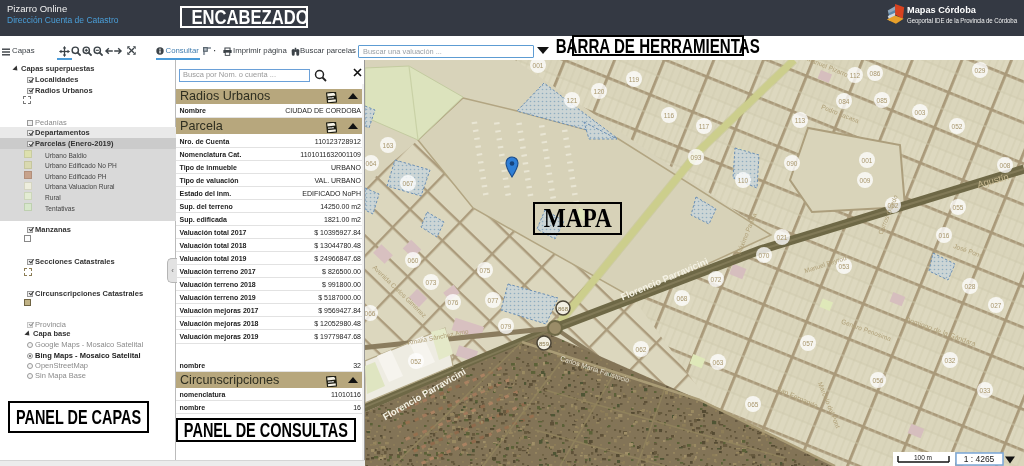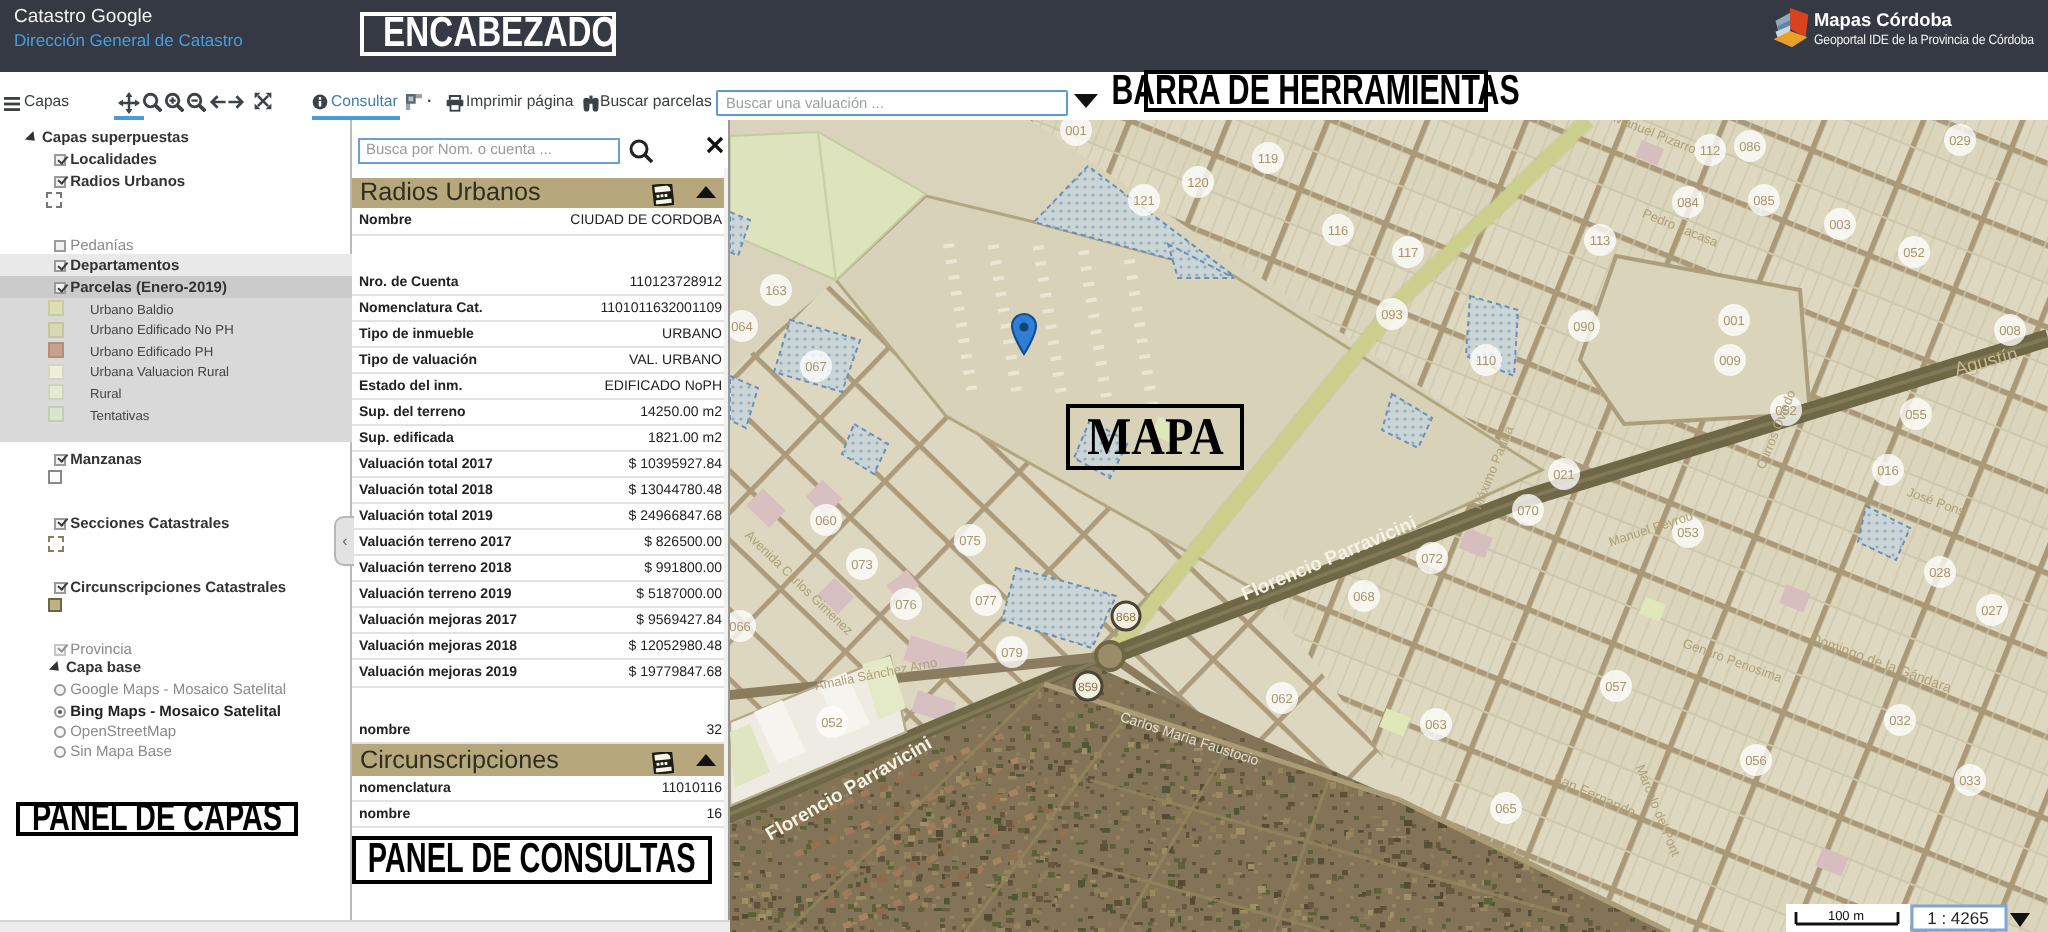--- a/index.html
+++ b/index.html
@@ -45,22 +45,22 @@
 
 #map { position:absolute; left:365px; top:60px; width:659px; height:406px; background:#d8d3ba; overflow:hidden; }
 
 .labelbox { position:absolute; border:2.5px solid #000; color:#000; font-weight:bold; z-index:50; white-space:nowrap;
   display:flex; align-items:center; justify-content:center; }
 .labelbox span { display:block; flex:0 0 auto; transform-origin:center; }
 </style>
 </head>
 <body>
 <div id="header">
-  <div id="h-title">Catastro Google</div>
-  <div id="h-sub">Dirección General de Catastro</div>
+  <div id="h-title">Pizarro Online</div>
+  <div id="h-sub">Dirección Cuenta de Catastro</div>
   <div id="encabezado">
       <span>ENCABEZADO</span>
     </div>
   <svg id="logo" style="position:absolute;left:885px;top:4px" width="21" height="22" viewBox="0 0 23 24">
     <polygon points="11,0 21,3.5 19.5,16 11,11.5" fill="#d8421f"></polygon>
     <polygon points="3,7 11,2.5 11,11.5 5,14.5" fill="#8fa8bd"></polygon>
     <polygon points="4,10 11,6.5 11,14 6,16.5" fill="#5b87a8"></polygon>
     <polygon points="3,13 11,9.5 11,16.5 5,18.5" fill="#ccd6e0"></polygon>
     <polygon points="2,17 11,12.5 20.5,16 12,21.5" fill="#e8a02a"></polygon>
   </svg>
@@ -201,20 +201,33 @@
           <rect x="4.2" y="5.2" width="1.4" height="1.4" fill="#fff"></rect>
           <rect x="6.2" y="5.2" width="1.4" height="1.4" fill="#fff"></rect>
         </g>
       </svg>
     <div class="qh-tri"></div>
   </div>
   <div class="qrow" style="top:44px; height:14px;">
       <span class="lab">Nombre</span>
       <span class="val">CIUDAD DE CORDOBA</span>
     </div>
+  <div class="qhead" style="top:58px; height:16px; line-height:16px;">Parcela
+    <svg class="qh-ic" style="top:3.5px" width="11" height="11" viewBox="0 0 11 11">
+        <g transform="rotate(-6 5 5)">
+          <rect x="1" y="0.5" width="9" height="10" fill="#f7f4e8" stroke="#1d1d12" stroke-width="1.2"></rect>
+          <polygon points="7.5,0.5 10,0.5 10,3" fill="#1d1d12"></polygon>
+          <rect x="1" y="4" width="9" height="3.8" fill="#1d1d12"></rect>
+          <rect x="2.2" y="5.2" width="1.4" height="1.4" fill="#fff"></rect>
+          <rect x="4.2" y="5.2" width="1.4" height="1.4" fill="#fff"></rect>
+          <rect x="6.2" y="5.2" width="1.4" height="1.4" fill="#fff"></rect>
+        </g>
+      </svg>
+    <div class="qh-tri" style="top:5px"></div>
+  </div>
   <div class="qrow" style="top:75px; height:13px;">
       <span class="lab">Nro. de Cuenta</span>
       <span class="val">110123728912</span>
     </div>
   <div class="qrow" style="top:88px; height:13px;">
       <span class="lab">Nomenclatura Cat.</span>
       <span class="val">1101011632001109</span>
     </div>
   <div class="qrow" style="top:101px; height:13px;">
       <span class="lab">Tipo de inmueble</span>
@@ -1371,18 +1384,18 @@
 </svg>
 </div>
 
 <div class="abs" style="left:0; top:460px; width:365px; height:6px; background:#ececec; border-top:1px solid #d5d5d5; z-index:40;"></div>
 <div class="labelbox" style="left:572px; top:35px; width:172px; height:20.5px; font-size:21px; line-height:15px; background:#fff;">
     <span style="transform:scaleX(0.72)">BARRA DE HERRAMIENTAS</span>
   </div>
 <div class="labelbox" style="left:533px; top:201.5px; width:89px; height:33px; font-size:26.5px; line-height:26px;font-family:Liberation Serif, serif;">
     <span style="transform:scaleX(0.88)">MAPA</span>
   </div>
-<div class="labelbox" style="left:8px; top:401px; width:141px; height:17px; font-size:19.5px; line-height:17px; background:#fff;">
+<div class="labelbox" style="left:8px; top:401px; width:141px; height:32px; font-size:19.5px; line-height:17px; background:#fff;">
     <span style="transform:scaleX(0.74)">PANEL DE CAPAS</span>
   </div>
 <div class="labelbox" style="left:176px; top:418px; width:180px; height:24px; font-size:21px; line-height:18px; background:#fff;">
     <span style="transform:scaleX(0.69)">PANEL DE CONSULTAS</span>
   </div>
 
 </body></html>

